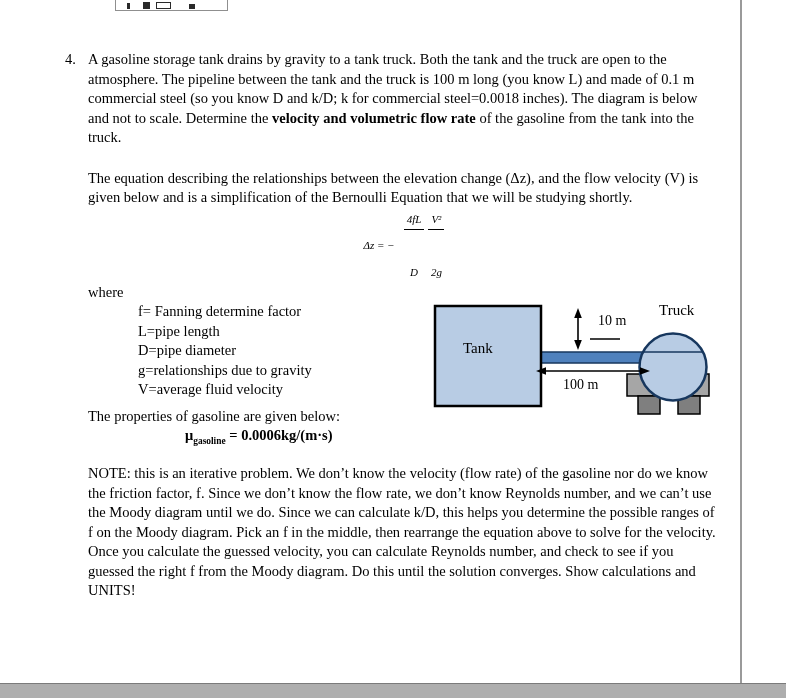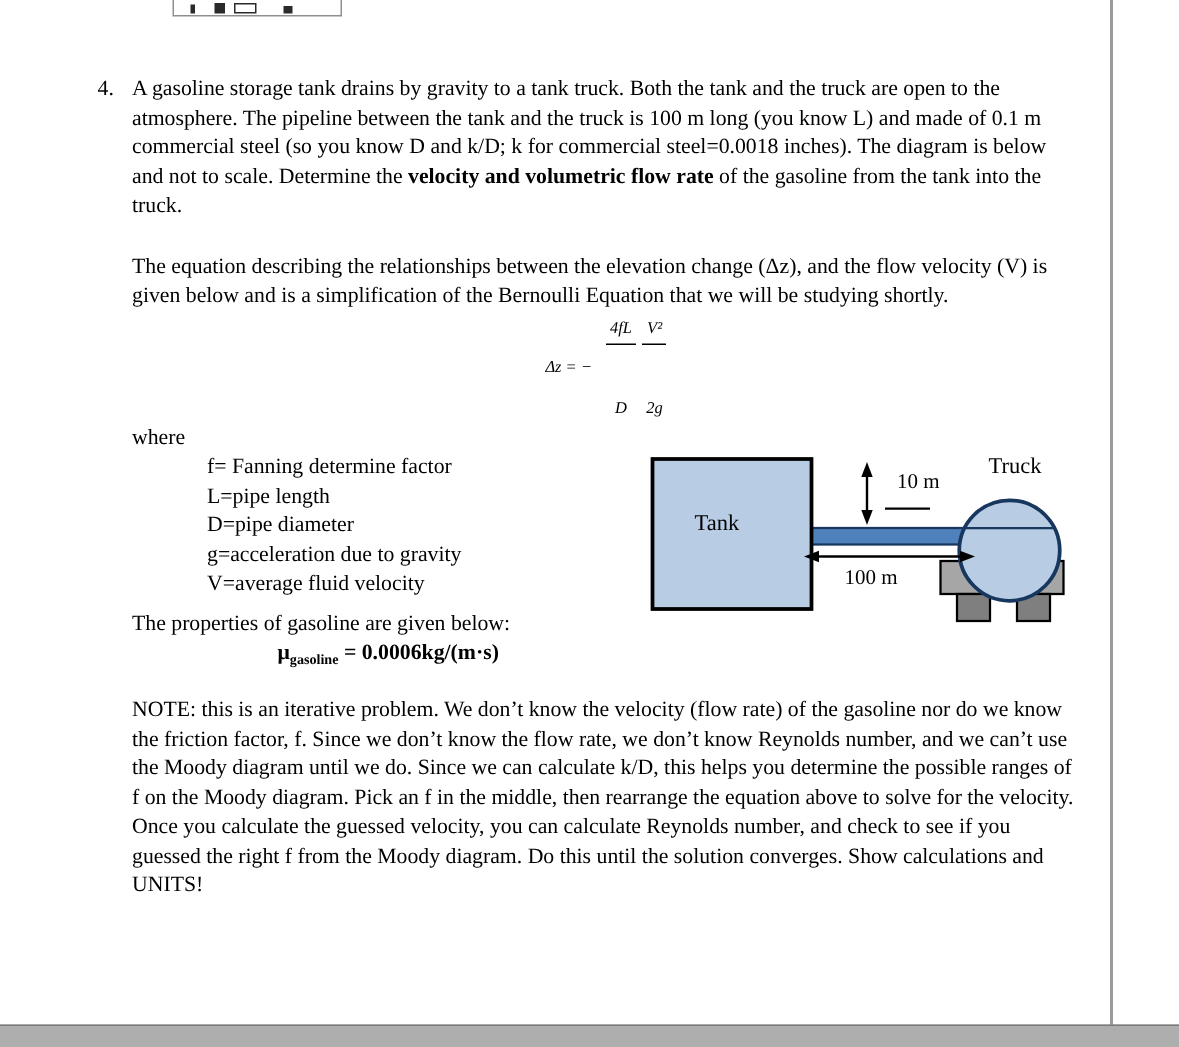--- a/index.html
+++ b/index.html
@@ -96,21 +96,21 @@
           <span class="den">2g</span>
         </span>
       </div>
 
       <div class="where">where</div>
 
       <div class="vars">
         <div class="var-line">f= Fanning determine factor</div>
         <div class="var-line">L=pipe length</div>
         <div class="var-line">D=pipe diameter</div>
-        <div class="var-line">g=acceleration due to gravity</div>
+        <div class="var-line">g=relationships due to gravity</div>
         <div class="var-line">V=average fluid velocity</div>
       </div>
 
       <p class="para props-intro">The properties of gasoline are given below:</p>
 
 
       <div class="prop-line mu"><span>μ</span><sub>gasoline</sub><span> = 0.0006kg/(m·s)</span></div>
 
       <p class="para note">NOTE: this is an iterative problem. We don’t know the velocity (flow rate) of the gasoline nor do we know the friction factor, f. Since we don’t know the flow rate, we don’t know Reynolds number, and we can’t use the Moody diagram until we do. Since we can calculate k/D, this helps you determine the possible ranges of f on the Moody diagram. Pick an f in the middle, then rearrange the equation above to solve for the velocity. Once you calculate the guessed velocity, you can calculate Reynolds number, and check to see if you guessed the right f from the Moody diagram. Do this until the solution converges. Show calculations and UNITS!</p>
 

